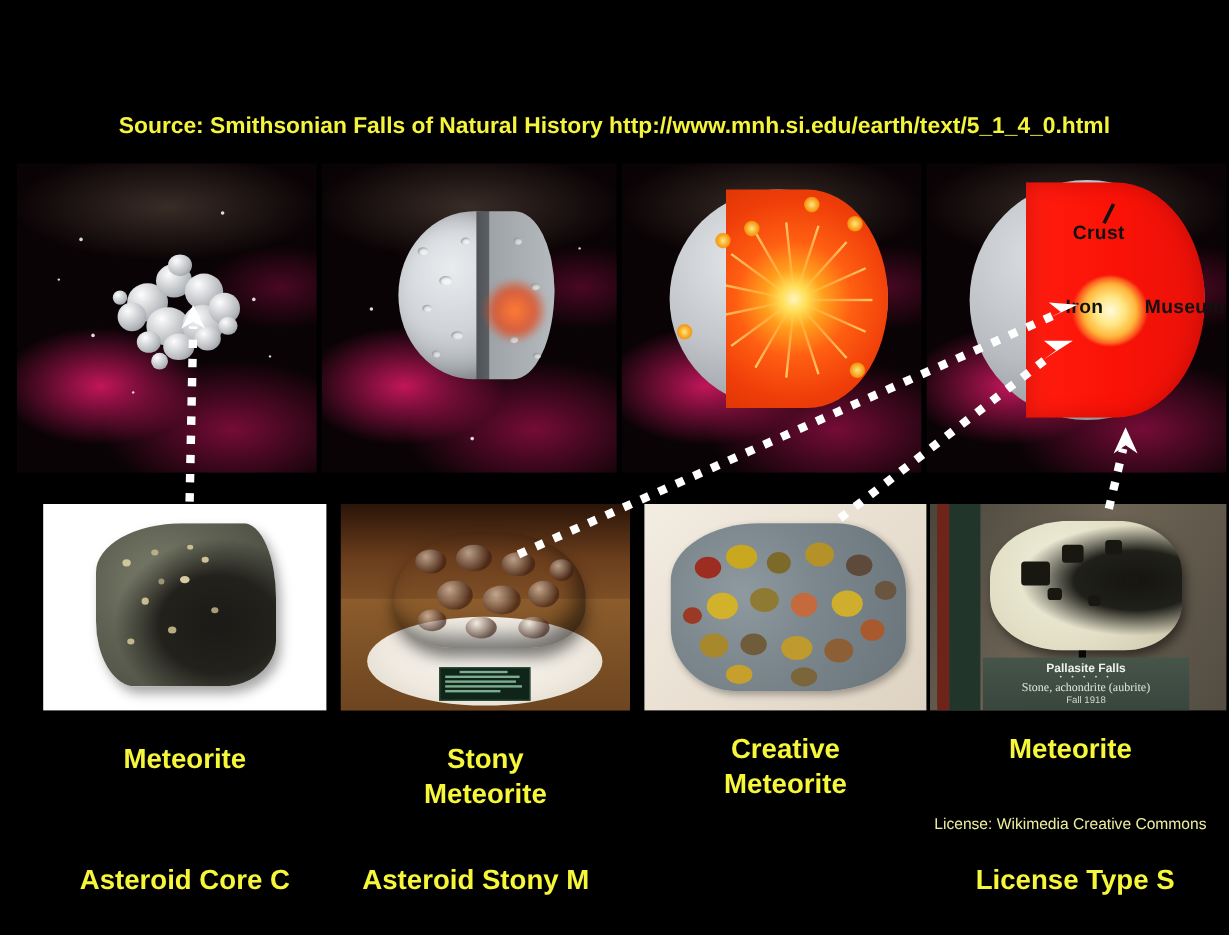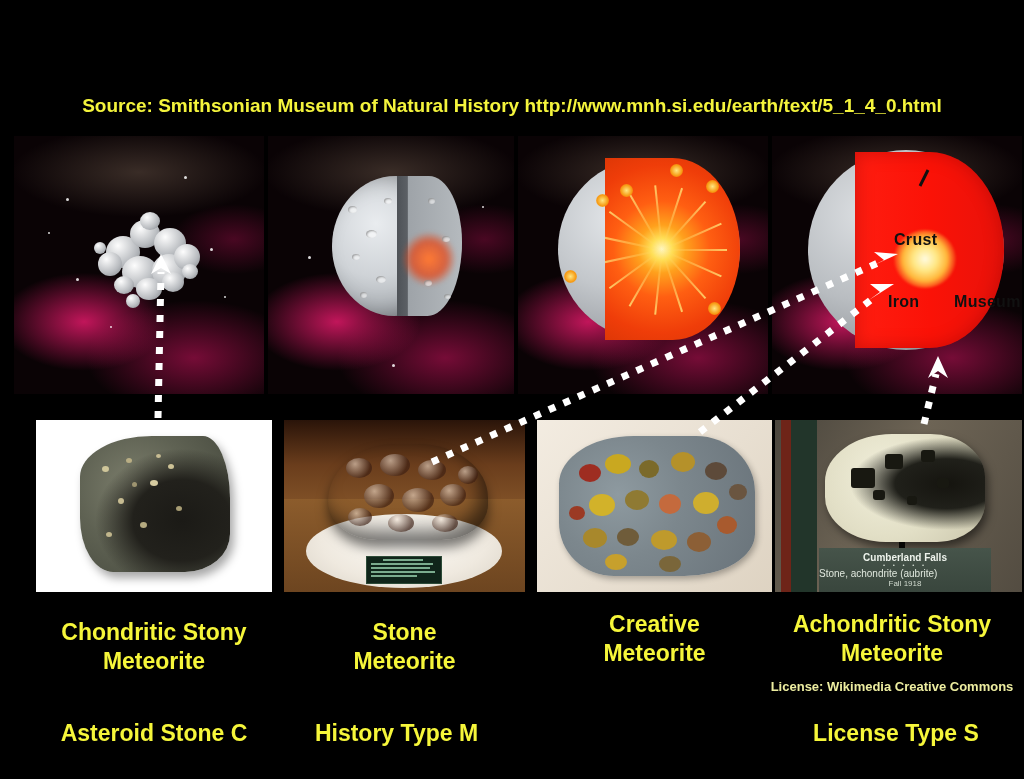--- a/index.html
+++ b/index.html
@@ -87,21 +87,21 @@
      background:radial-gradient(circle at 30% 32%, #dcdfe2 0%, #b9bdc1 45%, #8e9297 80%, #74787d 100%);}
   #p4red{
     position:absolute;left:24%;top:1%;width:76%;height:98%;
     border-radius:0 50% 50% 0 / 0 50% 50% 0;
     background:linear-gradient(90deg,#ff1d10 0%,#fb1207 50%,#e8120a 100%);
     box-shadow:inset 0 0 18px rgba(150,0,0,.45);
   }
   #p4core{position:absolute;left:44%;top:40%;width:62px;height:58px;border-radius:50%;
      background:radial-gradient(circle,#fffbe0 0%,#ffe785 28%,#ffb63a 52%,rgba(255,120,30,0) 76%);
      filter:blur(1px);}
-  .p4lab{position:absolute;color:#111;font-size:16px;font-weight:700;letter-spacing:.3px;margin-top:45px;}
+  .p4lab{position:absolute;color:#111;font-size:16px;font-weight:700;letter-spacing:.3px;}
 
   
   .photo{position:absolute;top:420px;height:172px;overflow:hidden;}
 
   
   #ph1{background:#fff;}
   #chond{
     position:absolute;left:44px;top:16px;width:150px;height:136px;
     border-radius:48% 18% 30% 22% / 30% 46% 28% 40%;
     background:
@@ -154,38 +154,38 @@
     background:
       radial-gradient(ellipse at 76% 46%, #15140f 0%, #20201a 30%, rgba(30,30,24,0) 56%),
       radial-gradient(circle at 38% 40%, #f2f0dc 0%, #e2dfc6 50%, #c9c5ab 100%);
     box-shadow:3px 5px 9px rgba(0,0,0,.5);
   }
   .clast{position:absolute;background:#181811;border-radius:3px;}
   #stand{position:absolute;left:124px;top:112px;width:6px;height:40px;background:#0b0b08;}
   #card{position:absolute;left:44px;bottom:0;width:172px;height:44px;
      background:linear-gradient(180deg,#46544a,#39463d);}
   #card .t1{margin-top:4px;text-align:center;color:#eef3ec;font-size:10px;font-weight:700;}
-  #card .t2{text-align:left;color:#dfe7dd;font-size:10px;}
+  #card .t2{text-align:center;color:#dfe7dd;font-size:10px;font-family:Liberation Serif, serif;}
   #card .t3{text-align:center;color:#cfd8cd;font-size:8px;}
   #card .dots{text-align:center;color:#cfd8cd;font-size:6px;letter-spacing:3px;line-height:5px;}
 
   
   #links{position:absolute;left:0;top:0;width:1024px;height:779px;pointer-events:none;}
 
   
   .cap{position:absolute;text-align:center;color:#f6f63a;font-size:23px;line-height:29px;font-weight:600;}
   .type{position:absolute;text-align:center;color:#f6f63a;font-size:23px;line-height:28px;font-weight:600;white-space:nowrap;}
-  #lic{position:absolute;text-align:center;color:#ededa0;font-size:13px;font-weight:700;white-space:nowrap;}
+  #lic{position:absolute;text-align:center;color:#ededa0;font-size:13px;font-weight:400;white-space:nowrap;}
 </style>
 </head>
 <body>
 
 <div id="slide">
 
-  <div id="source">Source:  Smithsonian Museum of Natural History http://www.mnh.si.edu/earth/text/5_1_4_0.html</div>
+  <div id="source">Source:  Smithsonian Falls of Natural History http://www.mnh.si.edu/earth/text/5_1_4_0.html</div>
 
   <div class="apanel" id="ap1" style="left:14px;width:250px;">
     <div class="neb"></div>
     <div class="stars">
       <span style="left:52px;top:62px;width:3px;height:3px;"></span>
       <span style="left:170px;top:40px;width:3px;height:3px;"></span>
       <span style="left:196px;top:112px;width:3px;height:3px;"></span>
       <span style="left:62px;top:142px;width:3px;height:3px;"></span>
       <span style="left:120px;top:168px;width:2px;height:2px;"></span>
       <span style="left:210px;top:160px;width:2px;height:2px;"></span>
@@ -346,21 +346,21 @@
     <div id="stand"></div>
     <div id="achon">
       <div class="clast" style="left:26px;top:34px;width:24px;height:20px;"></div>
       <div class="clast" style="left:60px;top:20px;width:18px;height:15px;"></div>
       <div class="clast" style="left:96px;top:16px;width:14px;height:12px;"></div>
       <div class="clast" style="left:48px;top:56px;width:12px;height:10px;"></div>
       <div class="clast" style="left:82px;top:62px;width:10px;height:9px;"></div>
       <div class="clast" style="left:112px;top:44px;width:12px;height:10px;"></div>
     </div>
     <div id="card">
-      <div class="t1">Cumberland Falls</div>
+      <div class="t1">Pallasite Falls</div>
       <div class="dots">• • • • •</div>
       <div class="t2">Stone, achondrite (aubrite)</div>
       <div class="t3">Fall 1918</div>
     </div>
   </div>
 
   <svg id="links">
 
     <line x1="158" y1="418" x2="161" y2="272" stroke="#ffffff" stroke-width="7" stroke-linecap="butt" stroke-dasharray="7 9"></line>
     <polygon points="161,254 151,274 161,268 171,274" fill="#ffffff"></polygon>
@@ -369,34 +369,32 @@
     <polygon points="898,254 874,252 884,260 872,266" fill="#ffffff"></polygon>
 
     <line x1="700" y1="432" x2="876" y2="296" stroke="#ffffff" stroke-width="7" stroke-linecap="butt" stroke-dasharray="7 9"></line>
     <polygon points="894,284 870,284 880,292 869,300" fill="#ffffff"></polygon>
 
     <line x1="924" y1="424" x2="936" y2="374" stroke="#ffffff" stroke-width="7" stroke-linecap="butt" stroke-dasharray="7 9"></line>
     <polygon points="938,356 928,378 938,371 948,378" fill="#ffffff"></polygon>
   </svg>
 
   <div class="cap" style="left:36px;top:618px;width:236px;">
-    <div>Chondritic Stony</div>
     <div>Meteorite</div>
   </div>
   <div class="cap" style="left:284px;top:618px;width:241px;">
-    <div>Stone</div>
+    <div>Stony</div>
     <div>Meteorite</div>
   </div>
   <div class="cap" style="left:537px;top:610px;width:235px;">
     <div>Creative</div>
     <div>Meteorite</div>
   </div>
   <div class="cap" style="left:762px;top:610px;width:260px;">
-    <div>Achondritic  Stony</div>
     <div>Meteorite</div>
   </div>
   <div id="lic" style="left:762px;top:679px;width:260px;">License: Wikimedia Creative Commons</div>
 
-  <div class="type" style="left:36px;top:719px;width:236px;">Asteroid Stone C</div>
-  <div class="type" style="left:276px;top:719px;width:241px;">History Type M</div>
+  <div class="type" style="left:36px;top:719px;width:236px;">Asteroid Core C</div>
+  <div class="type" style="left:276px;top:719px;width:241px;">Asteroid Stony M</div>
   <div class="type" style="left:770px;top:719px;width:252px;">License Type S</div>
 
 </div>
 
 </body></html>

